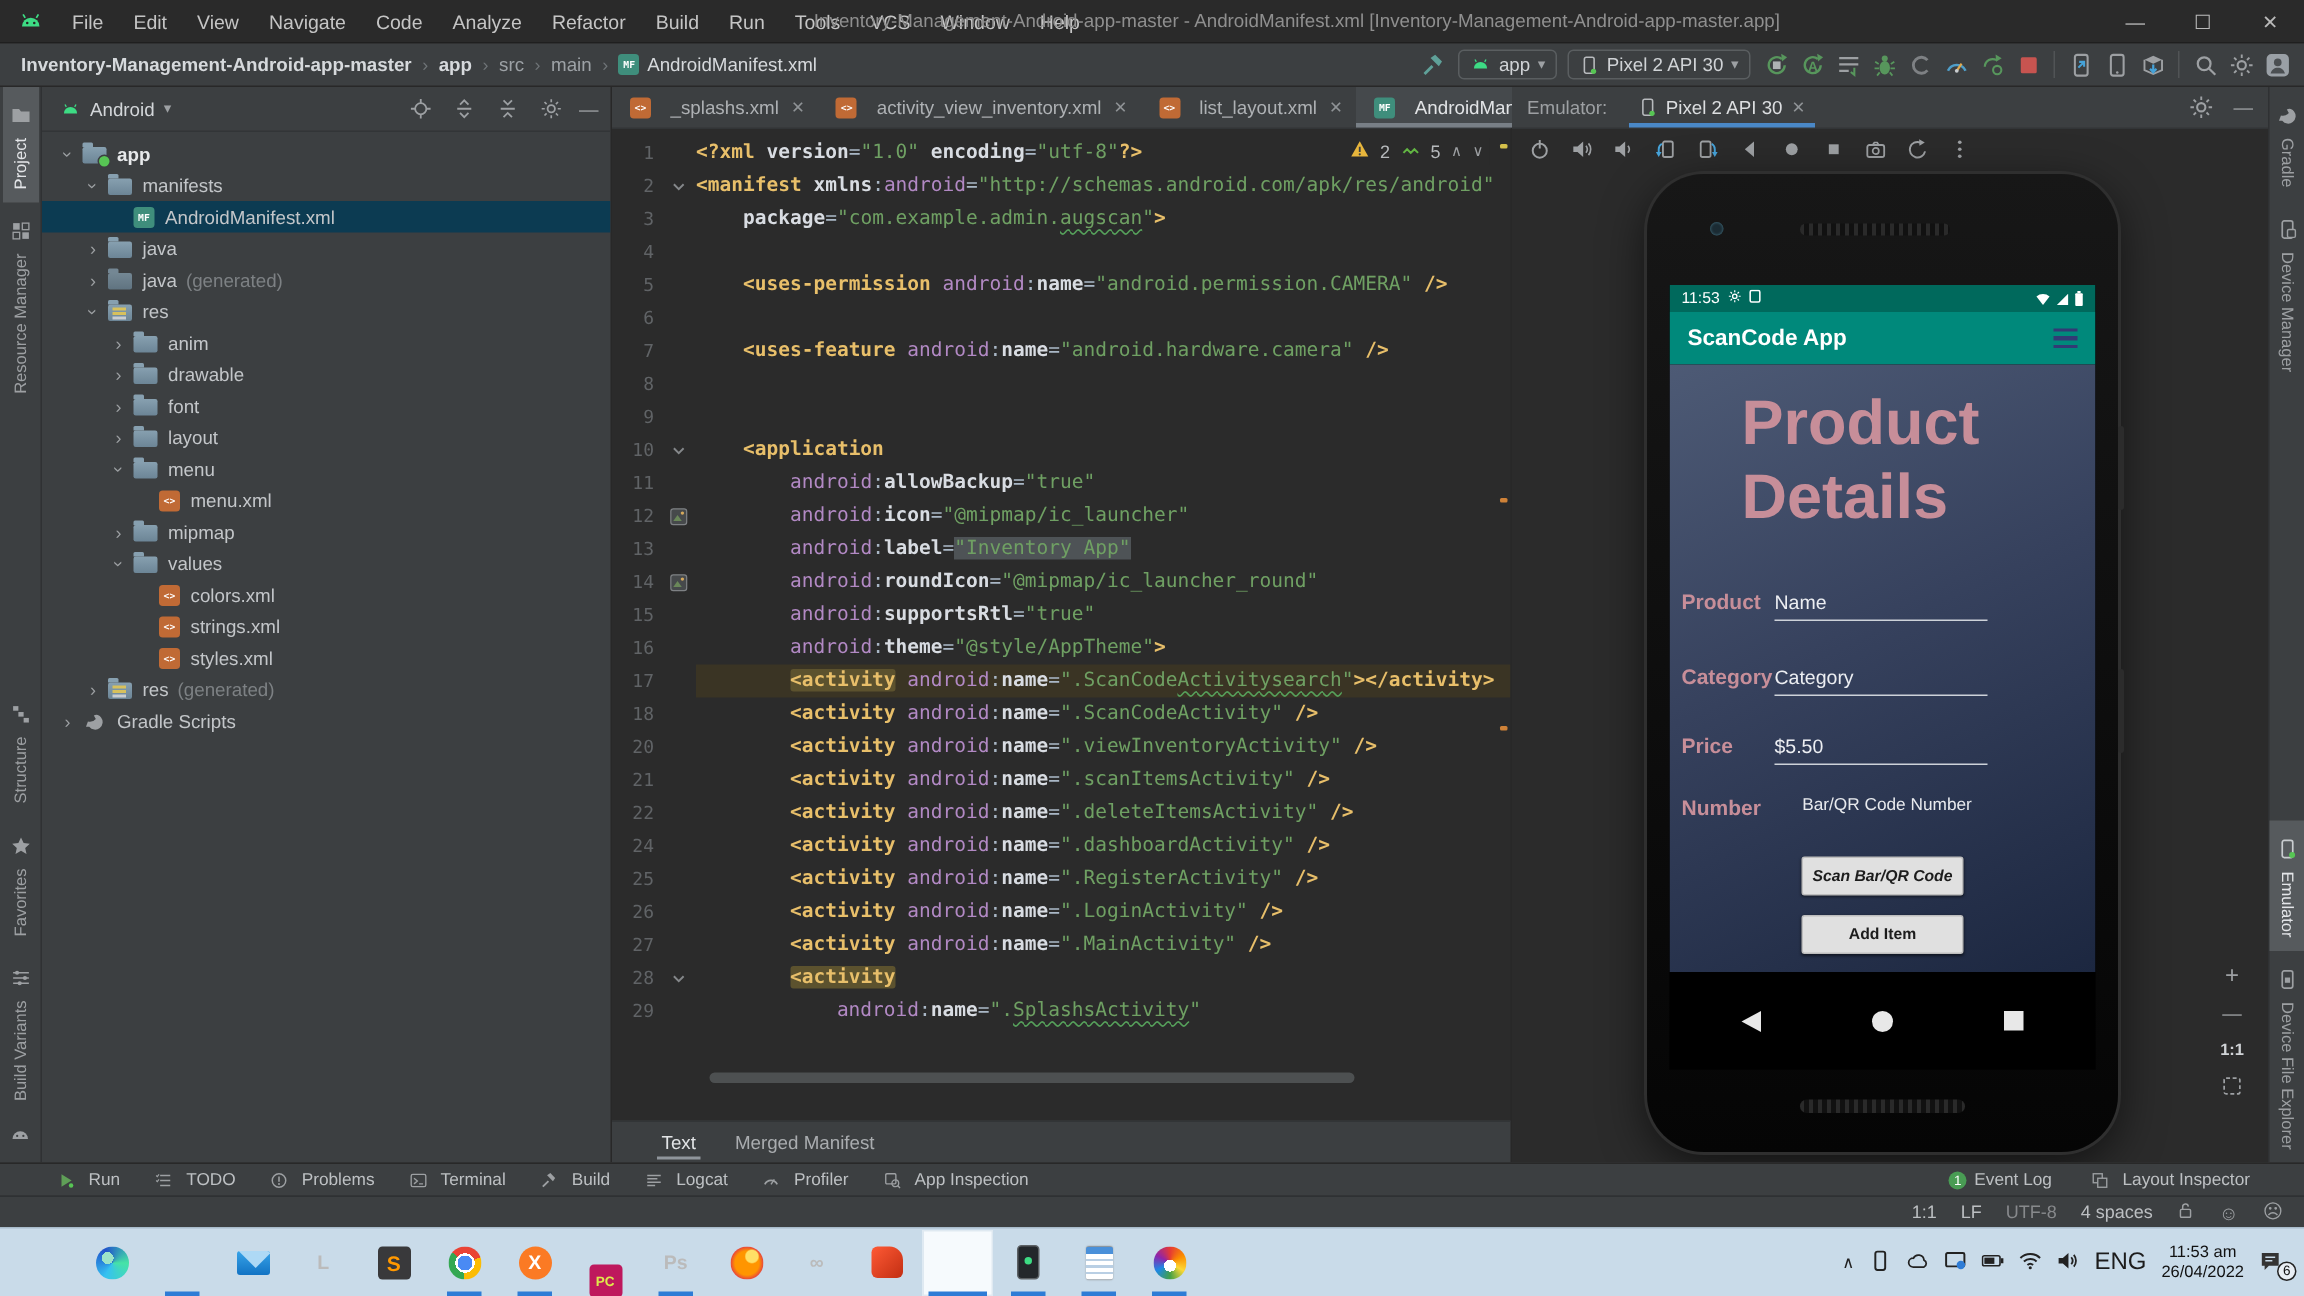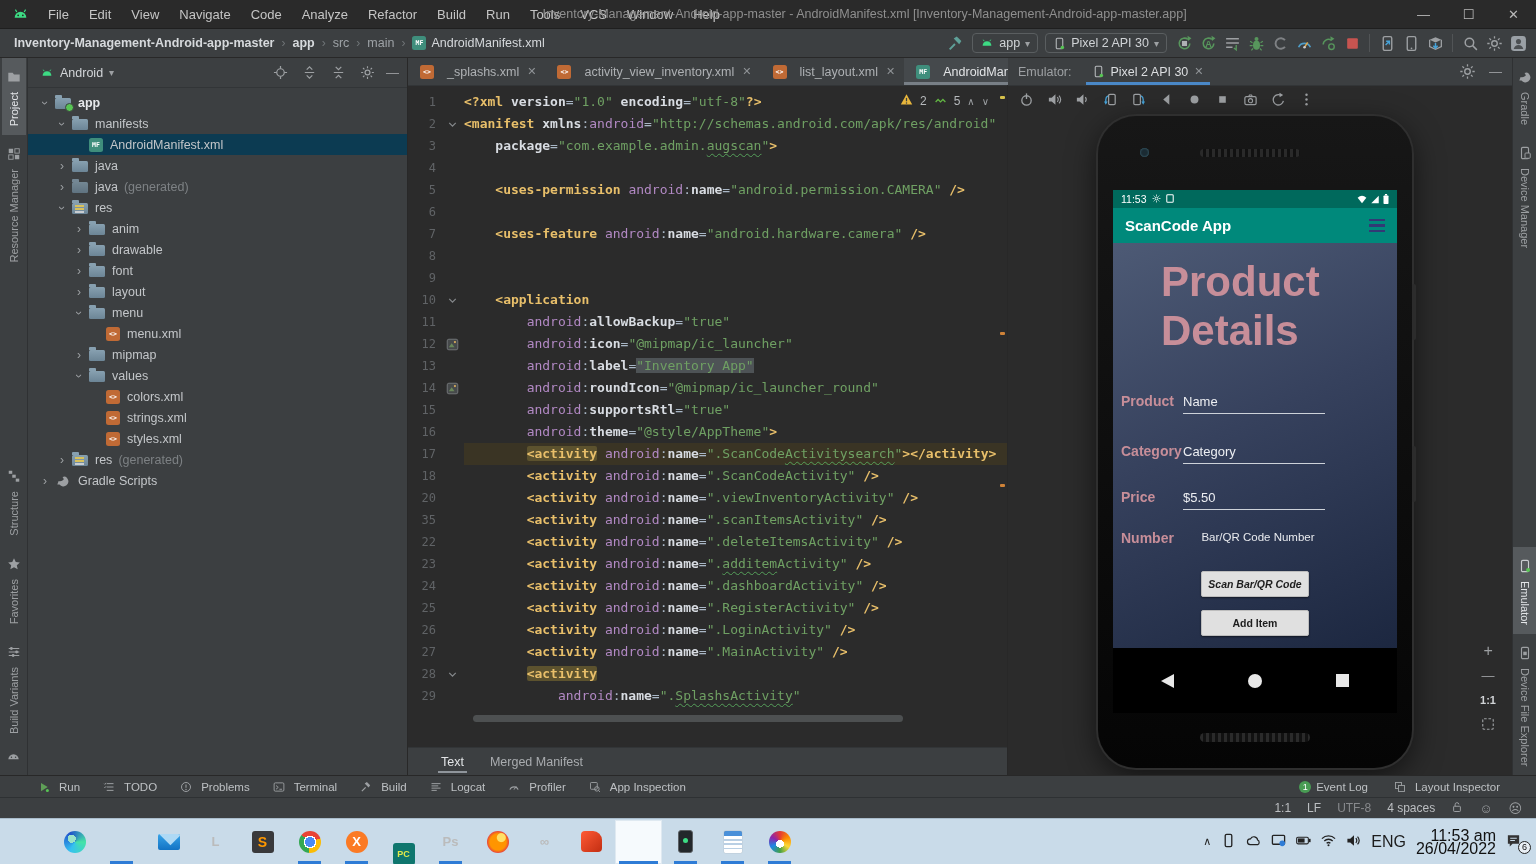--- a/index.html
+++ b/index.html
@@ -166,32 +166,32 @@
   .tb-tile.active .bar { left:4px; right:4px; }
   .tb-ic { display:flex; align-items:center; justify-content:center; font-weight:bold; }
   .ic-start { width:17px; height:17px; display:grid; grid-template-columns:1fr 1fr; grid-template-rows:1fr 1fr; gap:2px; }
   .ic-start i { background:#1c1c1c; }
   .ic-edge { width:22px; height:22px; border-radius:50%; background:radial-gradient(circle at 35% 35%, #9be3c9 0 4px, transparent 4px), conic-gradient(from 210deg,#35c1f1,#2052cb,#46e3a6,#35c1f1); }
   .ic-mail { width:22px; height:16px; background:linear-gradient(#37a3e8,#1273c4); border-radius:2px; position:relative; overflow:hidden; }
   .ic-mail::before { content:''; position:absolute; left:2px; top:-7px; width:18px; height:14px; background:#aed9f5; transform:rotate(45deg); }
   .ic-sublime { width:22px; height:22px; background:#39393b; border-radius:3px; color:#ff9800; font-size:14px; display:flex; align-items:center; justify-content:center; }
   .ic-chrome { width:22px; height:22px; border-radius:50%; background:radial-gradient(circle,#4a8af4 0 5px,#fff 5px 6.5px,transparent 6.5px), conic-gradient(from -50deg,#ea4335 0 120deg,#fbbc05 0 235deg,#34a853 0 360deg); }
   .ic-xampp { width:22px; height:22px; border-radius:50%; background:#fb7a24; color:#fff; font-size:13px; display:flex; align-items:center; justify-content:center; }
-  .ic-pycharm { width:22px; height:22px; background:#0f766e; border-radius:3px; color:#dfe94b; font-size:9px; display:flex; align-items:center; justify-content:center;margin-top:24px; }
+  .ic-pycharm { width:22px; height:22px; background:#be185d; border-radius:3px; color:#dfe94b; font-size:9px; display:flex; align-items:center; justify-content:center;margin-top:24px; }
   .ic-firefox { width:22px; height:22px; border-radius:50%; background:radial-gradient(circle at 65% 30%,#ffe066 0 4px,transparent 5px), radial-gradient(circle,#ff9500 0 8px,#e8453c 11px); }
   .ic-office { width:21px; height:21px; border-radius:4px 9px 4px 4px; background:linear-gradient(135deg,#ff5a35,#c22e12); }
   .ic-emulator { width:15px; height:23px; background:#23272b; border:1.5px solid #5c6165; border-radius:3px; position:relative; }
   .ic-emulator::after { content:''; position:absolute; left:4px; top:7px; width:5px; height:5px; border-radius:50%; background:#3ddc84; }
   .ic-notepad { width:18px; height:22px; background:#fdfdfd; border-radius:2px; border-top:5px solid #4a90d9; box-shadow:0 0 1px #888; background-image:repeating-linear-gradient(#fff 0 3px,#b9cfe4 3px 4.5px); }
   .ic-paint { width:22px; height:22px; border-radius:50%; background:radial-gradient(circle at 50% 58%,#fff 0 4px,transparent 4px), conic-gradient(#e53935,#fb8c00,#fdd835,#43a047,#1e88e5,#8e24aa,#e53935); }
   #tray { margin-left:auto; display:flex; align-items:center; gap:10px; padding-right:10px; color:#1c1c1c; }
   #tray svg { width:15px; height:15px; }
   #tray .chev { font-size:11px; color:#222; }
   #tray .lang { font-size:16px; }
-  #clock { text-align:right; font-size:16px; line-height:13px; color:#111; }
+  #clock { text-align:center; font-size:11px; line-height:13px; color:#111; }
   #notif { position:relative; width:20px; height:18px; }
   #notif .nbadge { position:absolute; right:-5px; bottom:-3px; width:13px; height:13px; border-radius:50%; background:#e8eef4; border:1px solid #222; color:#111; font-size:9px; display:flex; align-items:center; justify-content:center; }
 </style>
 </head>
 <body>
 
 <div id="root">
 
   <header id="titlebar">
     <span class="app-ic">
@@ -702,33 +702,28 @@
               <span class="ln">18</span>
               <span class="gut"></span>
               <span class="ct"><span class="s pl">        </span><span class="s tg">&lt;activity</span><span class="s pl"> </span><span class="s ns">android</span><span class="s pl">:</span><span class="s at">name</span><span class="s pl">=</span><span class="s vl">".ScanCodeActivity"</span><span class="s tg"> /&gt;</span></span>
             </div>
             <div class="cl">
               <span class="ln">20</span>
               <span class="gut"></span>
               <span class="ct"><span class="s pl">        </span><span class="s tg">&lt;activity</span><span class="s pl"> </span><span class="s ns">android</span><span class="s pl">:</span><span class="s at">name</span><span class="s pl">=</span><span class="s vl">".viewInventoryActivity"</span><span class="s tg"> /&gt;</span></span>
             </div>
             <div class="cl">
-              <span class="ln">35</span>
+              <span class="ln">21</span>
               <span class="gut"></span>
               <span class="ct"><span class="s pl">        </span><span class="s tg">&lt;activity</span><span class="s pl"> </span><span class="s ns">android</span><span class="s pl">:</span><span class="s at">name</span><span class="s pl">=</span><span class="s vl">".scanItemsActivity"</span><span class="s tg"> /&gt;</span></span>
             </div>
             <div class="cl">
               <span class="ln">22</span>
               <span class="gut"></span>
               <span class="ct"><span class="s pl">        </span><span class="s tg">&lt;activity</span><span class="s pl"> </span><span class="s ns">android</span><span class="s pl">:</span><span class="s at">name</span><span class="s pl">=</span><span class="s vl">".deleteItemsActivity"</span><span class="s tg"> /&gt;</span></span>
-            </div>
-            <div class="cl">
-              <span class="ln">23</span>
-              <span class="gut"></span>
-              <span class="ct"><span class="s pl">        </span><span class="s tg">&lt;activity</span><span class="s pl"> </span><span class="s ns">android</span><span class="s pl">:</span><span class="s at">name</span><span class="s pl">=</span><span class="s vl">".</span><span class="s vl sq">additem</span><span class="s vl">Activity"</span><span class="s tg"> /&gt;</span></span>
             </div>
             <div class="cl">
               <span class="ln">24</span>
               <span class="gut"></span>
               <span class="ct"><span class="s pl">        </span><span class="s tg">&lt;activity</span><span class="s pl"> </span><span class="s ns">android</span><span class="s pl">:</span><span class="s at">name</span><span class="s pl">=</span><span class="s vl">".dashboardActivity"</span><span class="s tg"> /&gt;</span></span>
             </div>
             <div class="cl">
               <span class="ln">25</span>
               <span class="gut"></span>
               <span class="ct"><span class="s pl">        </span><span class="s tg">&lt;activity</span><span class="s pl"> </span><span class="s ns">android</span><span class="s pl">:</span><span class="s at">name</span><span class="s pl">=</span><span class="s vl">".RegisterActivity"</span><span class="s tg"> /&gt;</span></span>

